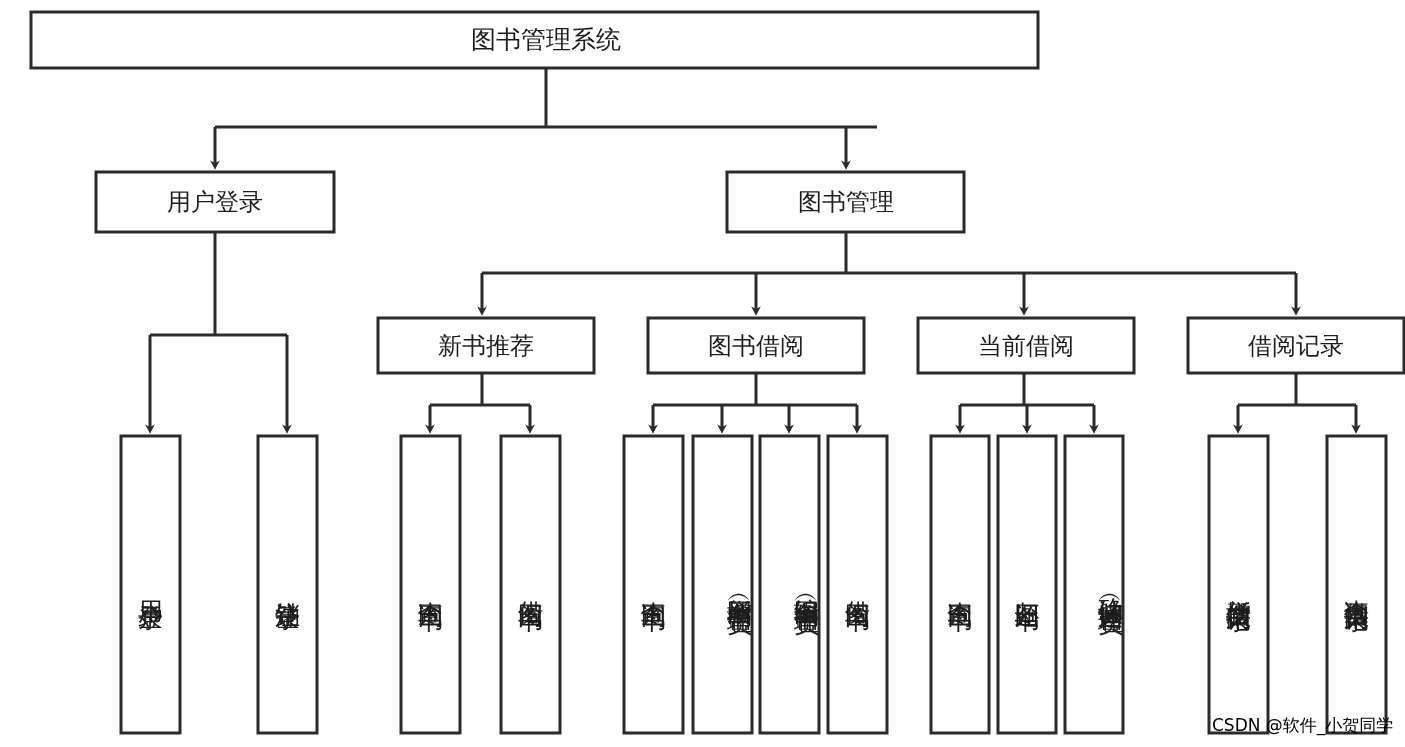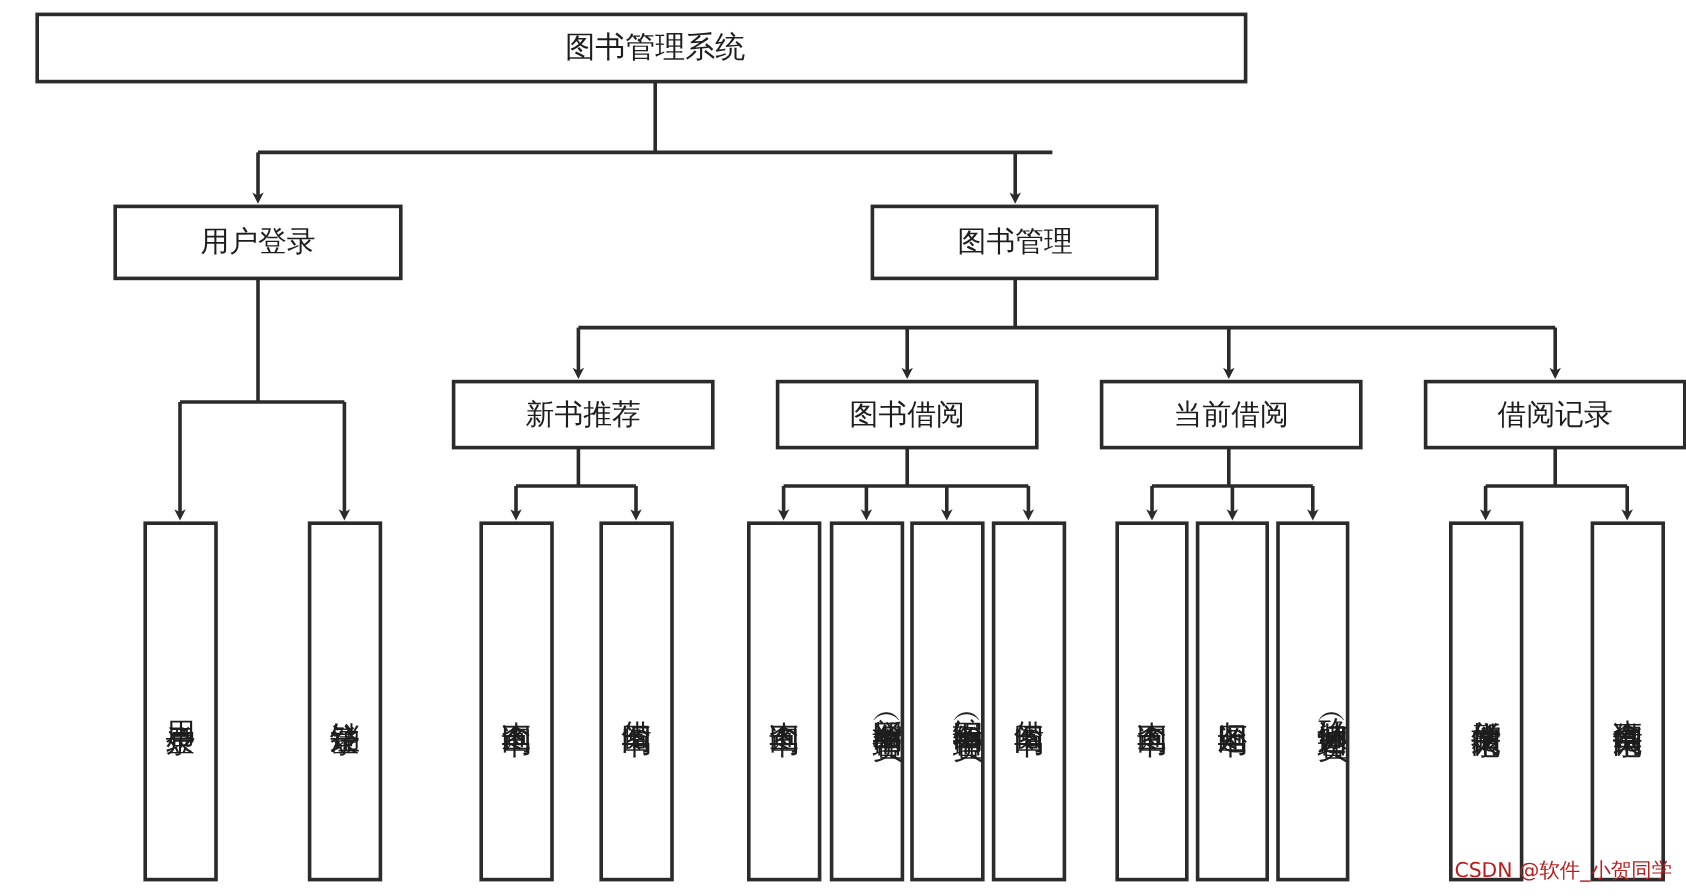--- a/index.html
+++ b/index.html
@@ -33,21 +33,21 @@
     white-space:nowrap;
     pointer-events:none;
   }
   .vlabel.center{display:flex;align-items:center;justify-content:center;}
   .vlabel.top{display:flex;align-items:flex-start;justify-content:center;}
   #watermark{
     position:absolute;
     left:1196px;top:714px;
     font-family:"DejaVu Sans","Liberation Sans",sans-serif;
     font-size:17px;
-    color:#b91c1c;
+    color:#000000;
     white-space:nowrap;
     pointer-events:none;
   }
 </style>
 </head>
 <body>
 
 <div id="diagram-root">
 
   <svg id="flow" viewBox="0 0 1405 747">

